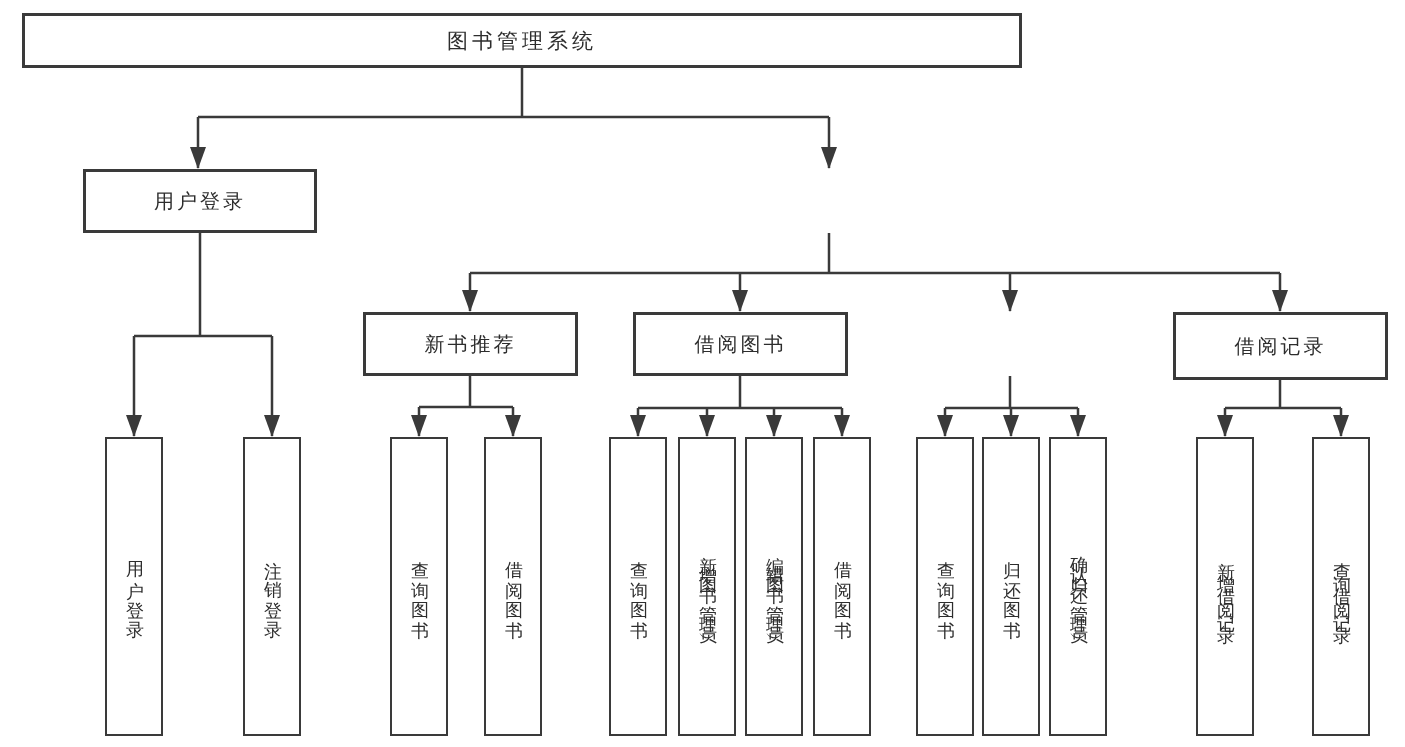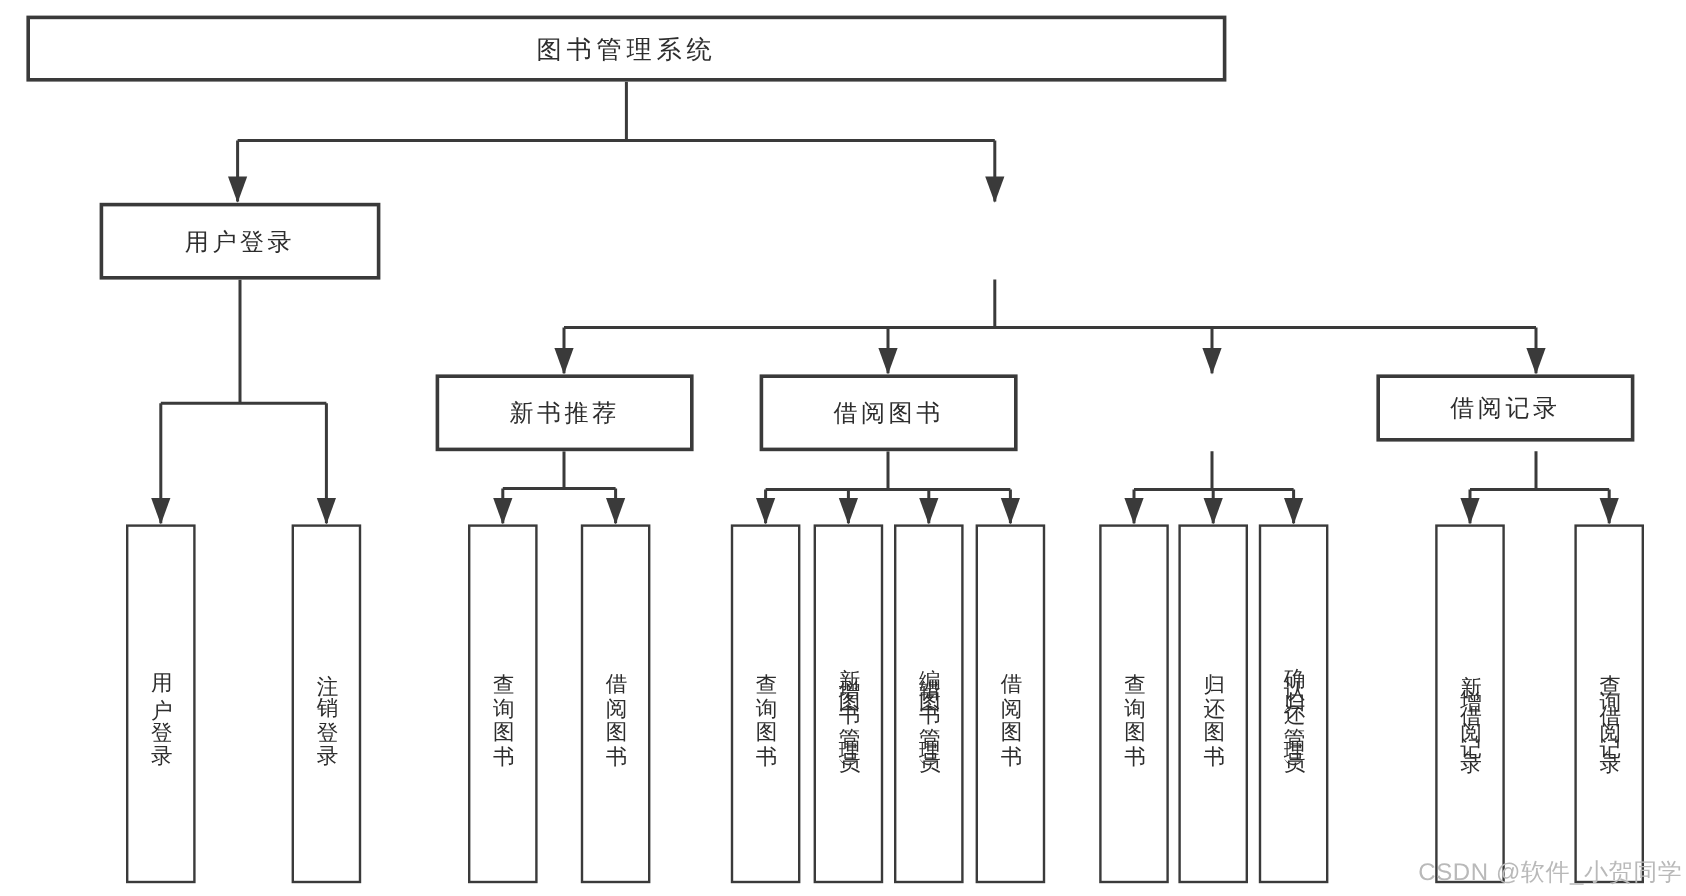--- a/index.html
+++ b/index.html
@@ -71,21 +71,21 @@
   <div class="node box-h" style="left:83px; top:169px; width:234px; height:64px;">
     <span>用户登录</span>
   </div>
 
   <div class="node box-h" style="left:363px; top:312px; width:215px; height:64px;">
     <span>新书推荐</span>
   </div>
   <div class="node box-h" style="left:633px; top:312px; width:215px; height:64px;">
     <span>借阅图书</span>
   </div>
-  <div class="node box-h" style="left:1147px; top:312px; width:215px; height:56px;justify-content:center;">
+  <div class="node box-h" style="left:1173px; top:312px; width:215px; height:68px;justify-content:center;">
     <span>借阅记录</span>
   </div>
 
   <div class="node box-v" style="left:105px; top:437px; width:58px; height:299px;">
     <span class="vtext ls4">用户登录</span>
   </div>
   <div class="node box-v" style="left:243px; top:437px; width:58px; height:299px;">
     <span class="vtext ls4">注销登录</span>
   </div>
 
@@ -119,15 +119,14 @@
     <span class="vtext ls9">确认归还（管理员）</span>
   </div>
 
   <div class="node box-v" style="left:1196px; top:437px; width:58px; height:299px;">
     <span class="vtext ls6">新增借阅记录</span>
   </div>
   <div class="node box-v" style="left:1312px; top:437px; width:58px; height:299px;">
     <span class="vtext ls6">查询借阅记录</span>
   </div>
 
-  <div class="watermark">CSDN @软件_小贺同学</div>
 
 </div>
 
 </body></html>

